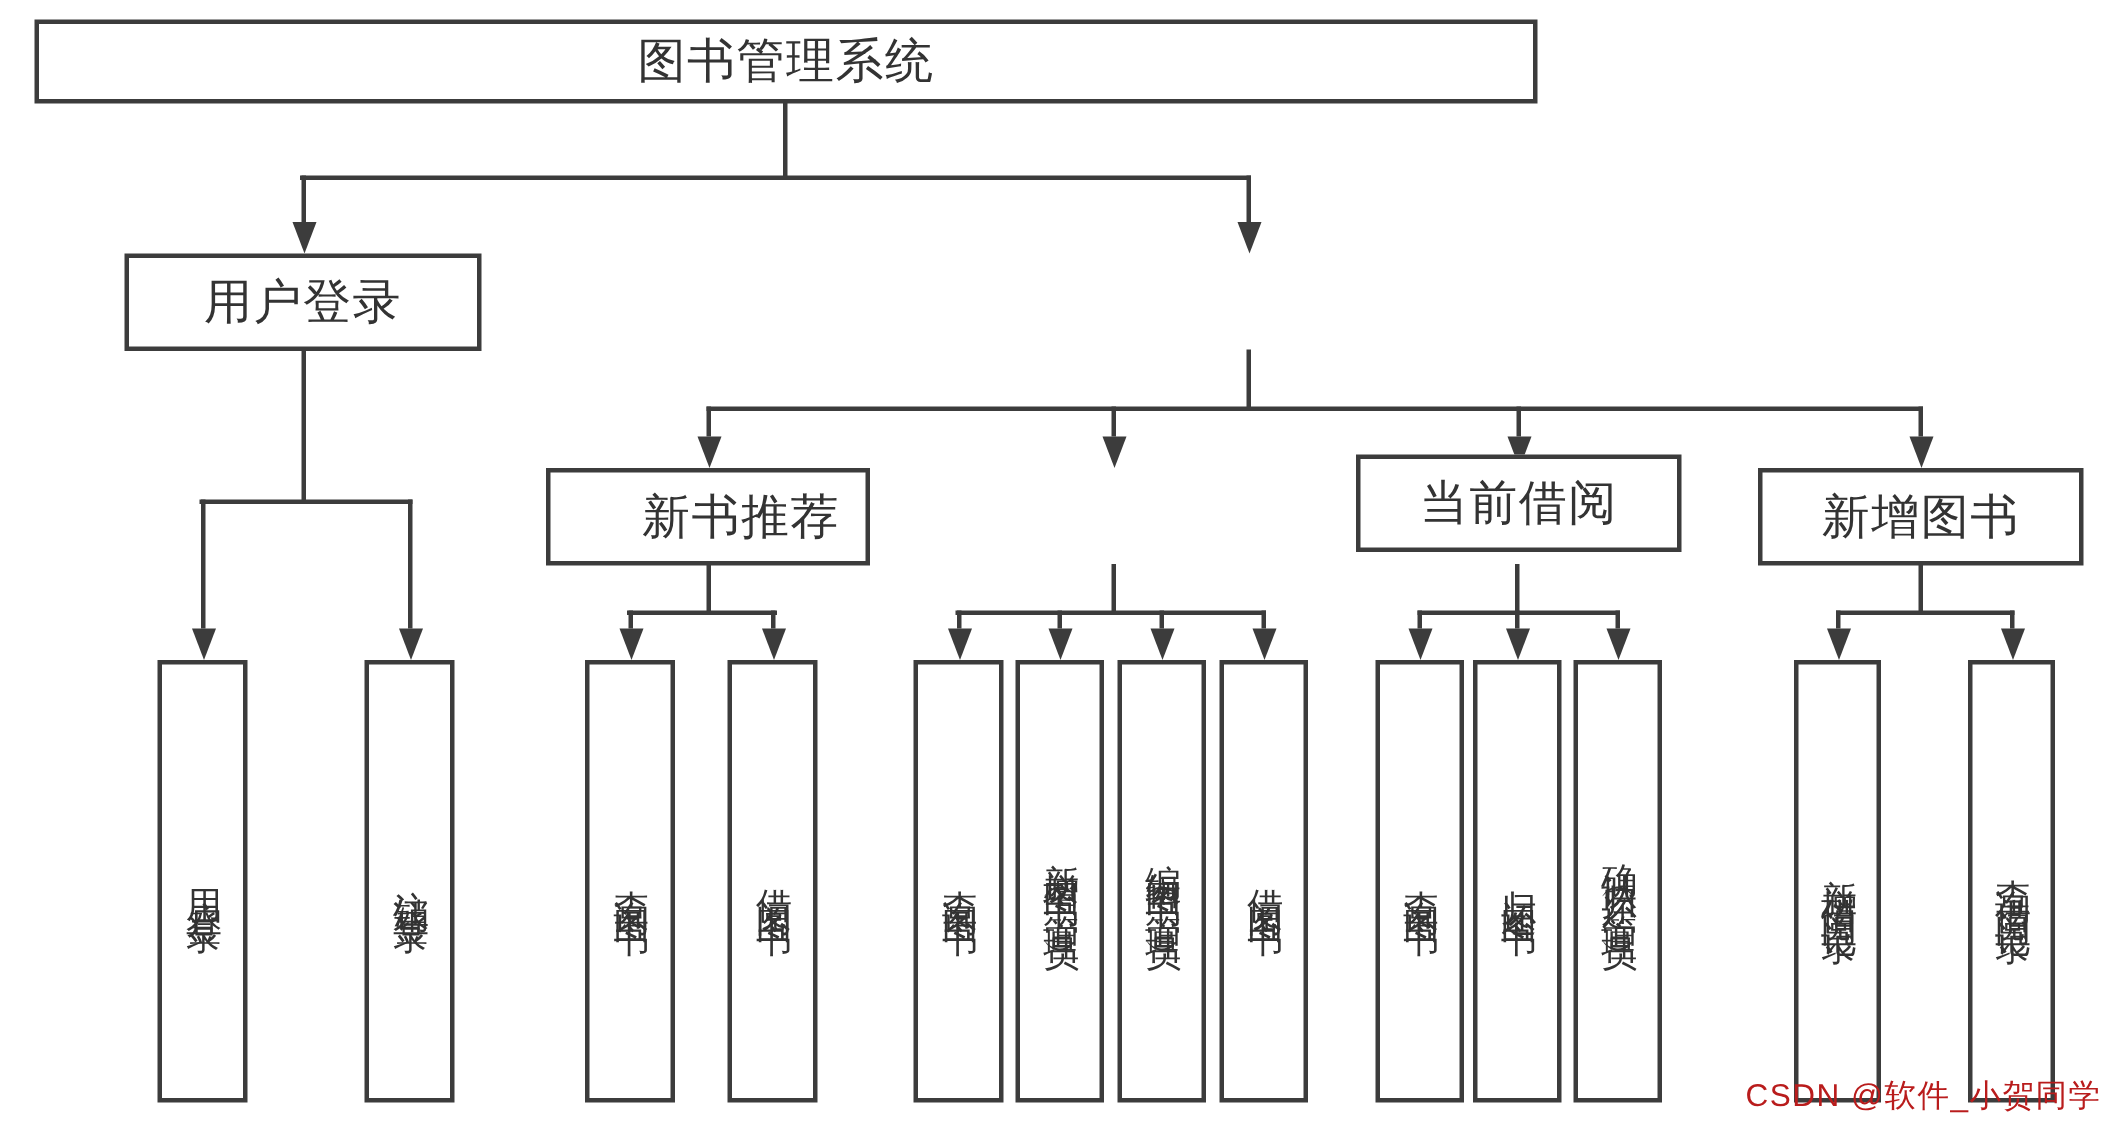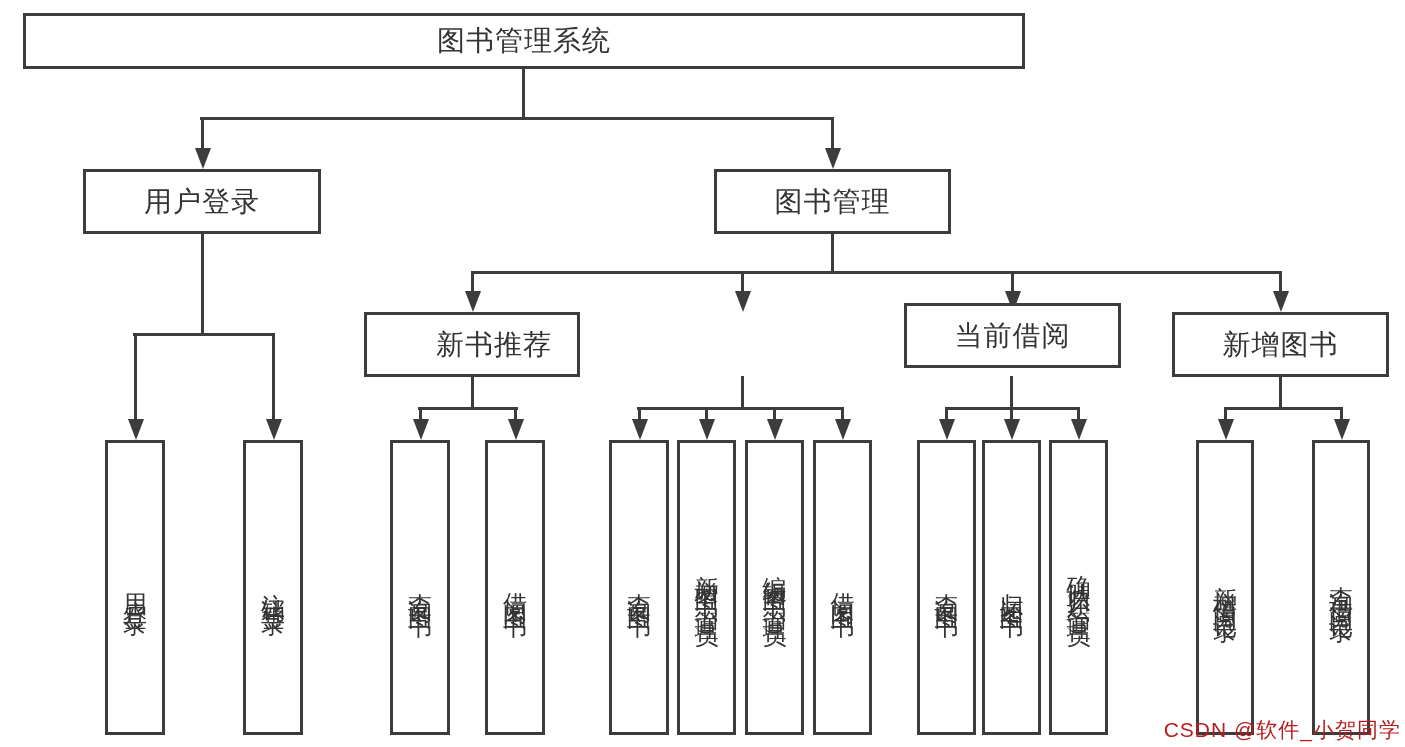--- a/index.html
+++ b/index.html
@@ -10,21 +10,21 @@
     font-family:"Liberation Sans","DejaVu Sans",sans-serif;
     overflow:hidden;
   }
   .node{
     position:absolute;
     box-sizing:border-box;
     border:3px solid #3c3c3c;
     background:#ffffff;
     display:flex;align-items:center;justify-content:center;
     color:#333333;
-    font-size:28px;
+    font-size:32px;
     letter-spacing:1px;
   }
   .leaf{
     font-size:24px;
   }
   .leaf .vtext{
     writing-mode:vertical-rl;
     text-orientation:mixed;
     letter-spacing:7px;
     line-height:1;
@@ -66,23 +66,20 @@
     <span>图书管理系统</span>
   </div>
 
   <div class="vline" style="left:522px;top:68px;height:52px;"></div>
   <div class="hline" style="left:200px;top:117px;width:634px;"></div>
   <div class="varrow" style="left:201px;top:117px;height:31px;"></div>
   <div class="varrow" style="left:831px;top:117px;height:31px;"></div>
 
   <div class="node" style="left:83px;top:169px;width:238px;height:65px;">
     <span>用户登录</span>
-  </div>
-  <div class="node" style="left:714px;top:169px;width:237px;height:65px;">
-    <span>图书管理</span>
   </div>
 
   <div class="vline" style="left:201px;top:233px;height:103px;"></div>
   <div class="hline" style="left:133px;top:333px;width:142px;"></div>
   <div class="varrow" style="left:134px;top:333px;height:86px;"></div>
   <div class="varrow" style="left:272px;top:333px;height:86px;"></div>
 
   <div class="vline" style="left:831px;top:233px;height:41px;"></div>
   <div class="hline" style="left:471px;top:271px;width:811px;"></div>
   <div class="varrow" style="left:471px;top:271px;height:20px;"></div>

